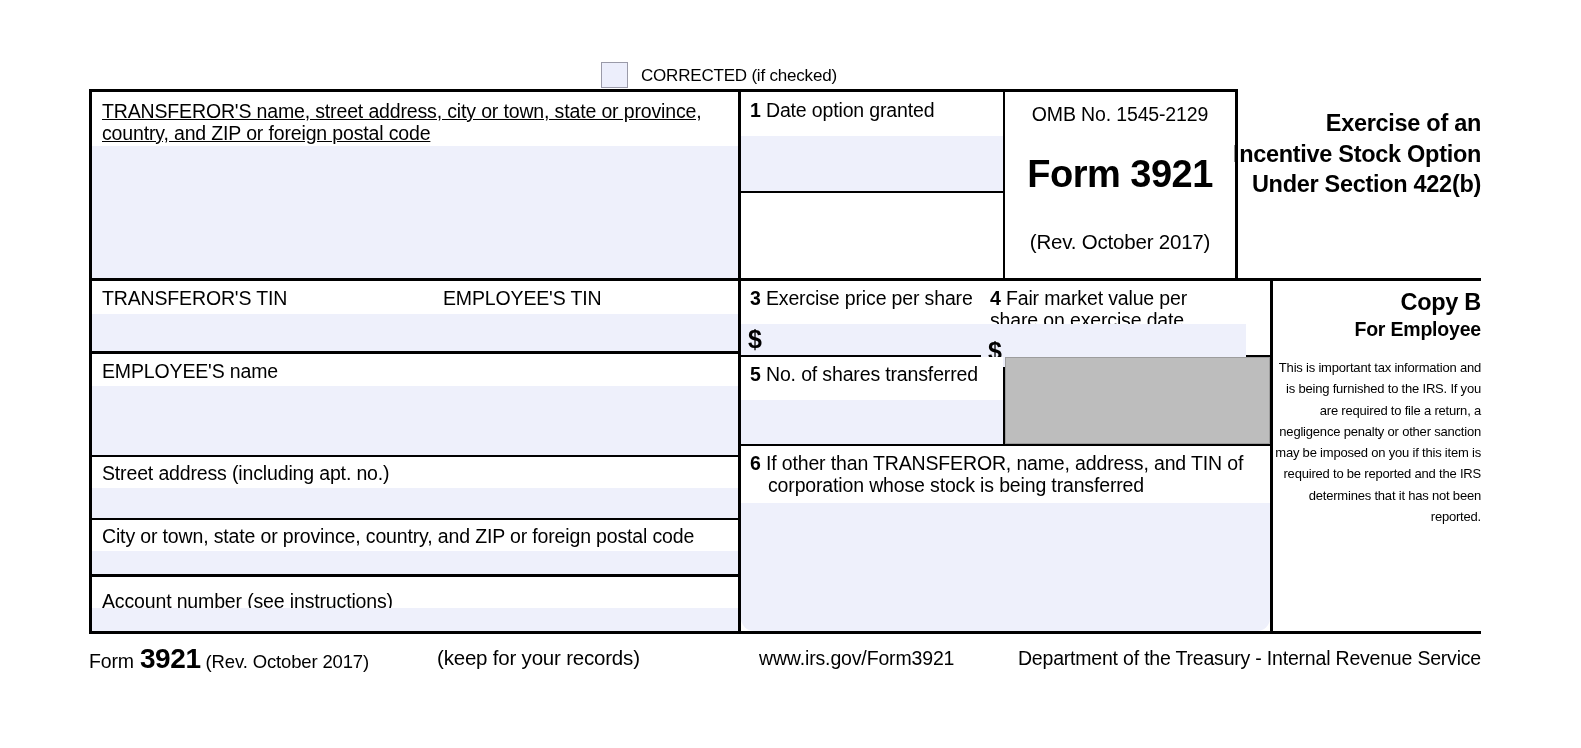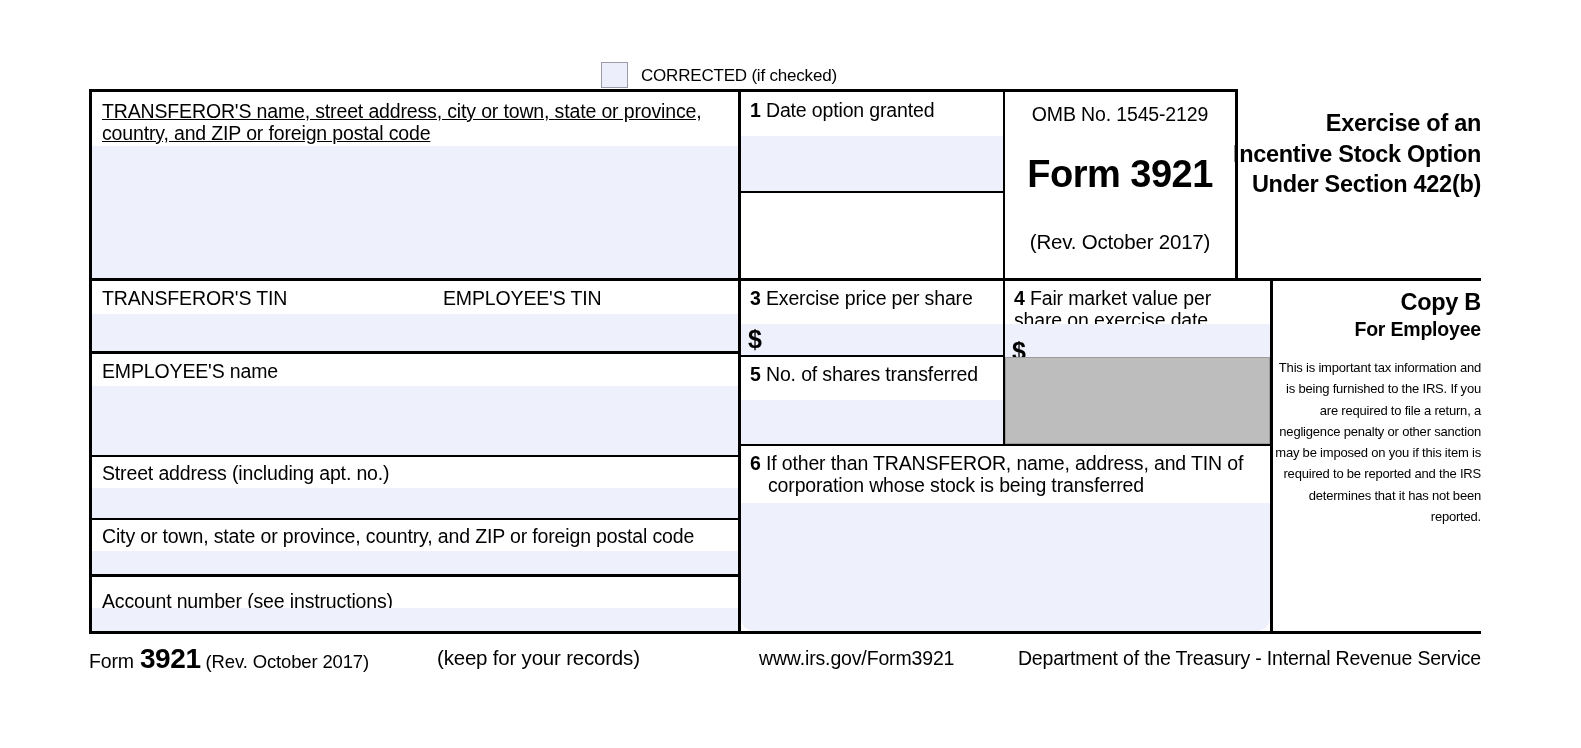--- a/index.html
+++ b/index.html
@@ -314,21 +314,21 @@
     <div class="cell" style="left:652px; top:192px; width:262px; height:74px;text-decoration:underline;">
       <div class="cap" style="position:absolute; left:9px; top:6px;">
         <span class="num">3 </span>
         <span>Exercise price per share</span>
       </div>
       <div class="fill" style="top:43px;">
         <span class="dollar">$</span>
       </div>
     </div>
 
-    <div class="cell" style="left:916px; top:192px; width:265px; height:86px;">
+    <div class="cell" style="left:892px; top:192px; width:265px; height:86px;">
       <div class="cap cap-wrap" style="position:absolute; left:9px; top:6px; width:250px; text-indent:0;">
         <span class="num">4 </span>
         <span>Fair market value per share on exercise date</span>
       </div>
       <div class="fill" style="top:43px;">
         <span class="dollar">$</span>
       </div>
     </div>
 
     <div class="cell" style="left:652px; top:268px; width:262px; height:87px;">

